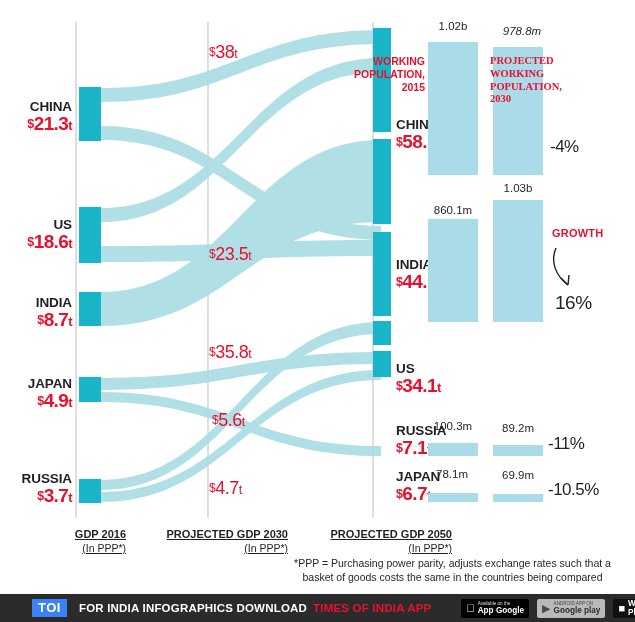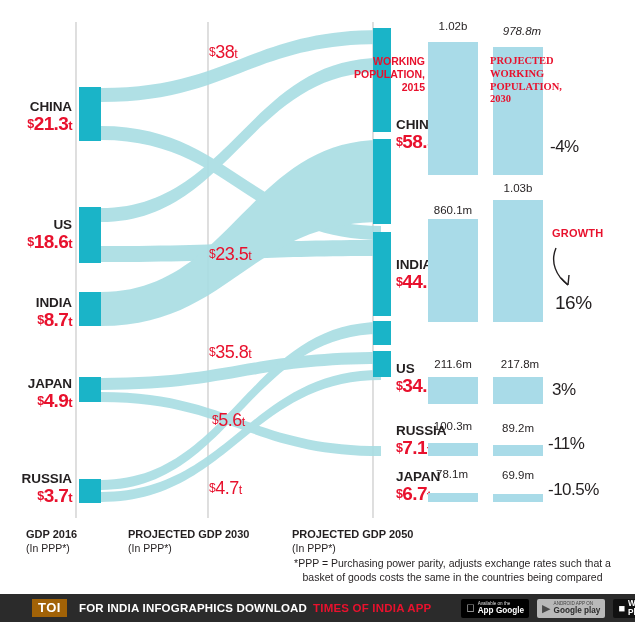--- a/index.html
+++ b/index.html
@@ -46,25 +46,26 @@
     font-weight: normal;
     color: #e8112d;
     letter-spacing: -0.5px;
     white-space: nowrap;
   }
   .flow-label .cur { font-size: 12px; vertical-align: 2px; }
   .flow-label .unit { font-size: 12.5px; }
 
   .axis-caption {
     position: absolute;
-    text-align: left;
+    text-align: right;
     font-size: 11px;
     color: #231f20;
     line-height: 1.25;
     white-space: nowrap;
+    text-decoration: underline;
   }
   .axis-caption .cap-main { font-weight: bold; display: block; font-size: 11px; }
   .axis-caption .cap-sub { display: block; font-size: 10.5px; font-weight: normal; }
 
   
   #bars-panel { position: absolute; left: 415px; top: 0; width: 220px; height: 545px; }
   .bar-group { position: absolute; }
   .bar-col { position: absolute; bottom: 0; background: #a9dbe8; }
   .bar-value {
     position: absolute;
@@ -116,21 +117,21 @@
 
   
   #banner {
     position: absolute; left: 0; bottom: 0;
     width: 635px; height: 28px;
     background: #2b2b2b;
     display: flex; align-items: center;
   }
   #toi-logo {
     margin-left: 32px;
-    background: #a16207;
+    background: #3b82f6;
     color: #ffffff;
     font-size: 13px;
     font-weight: bold;
     letter-spacing: 0.5px;
     padding: 2px 6px 3px 6px;
     line-height: 1;
   }
   .banner-txt {
     color: #ffffff; font-size: 11.5px; font-weight: bold;
     letter-spacing: 0.2px; margin-left: 12px; white-space: nowrap;
@@ -289,27 +290,20 @@
       <div class="bar-col" style="left:13px; bottom:0; width:50px; height:103px;"></div>
       <div class="bar-col" style="left:78px; bottom:0; width:50px; height:122px;"></div>
       <div class="growth-text" style="left:137px; top:45px;">GROWTH</div>
       <svg style="position:absolute; left:133px; top:58px;" width="54" height="52">
         <path d="M8,8 C2,22 8,36 20,45" stroke="#231f20" stroke-width="1.4" fill="none"></path>
         <path d="M20,45 L13,38 M20,45 L21,35" stroke="#231f20" stroke-width="1.4" fill="none"></path>
       </svg>
       <div class="growth-pct" style="left:140px; top:110px;">16%</div>
     </div>
 
-    <div class="bar-group" style="left:0; top:358px; width:220px; height:52px;">
-      <div class="bar-value" style="left:3px; top:0; width:70px;">211.6m</div>
-      <div class="bar-value" style="left:70px; top:0; width:70px;">217.8m</div>
-      <div class="bar-col" style="left:13px; bottom:6px; width:50px; height:27px;"></div>
-      <div class="bar-col" style="left:78px; bottom:6px; width:50px; height:27px;"></div>
-      <div class="pct" style="left:137px; top:22px;">3%</div>
-    </div>
 
     <div class="bar-group" style="left:0; top:420px; width:220px; height:42px;">
       <div class="bar-value" style="left:3px; top:0; width:70px;">100.3m</div>
       <div class="bar-value" style="left:70px; top:2px; width:66px;">89.2m</div>
       <div class="bar-col" style="left:13px; bottom:6px; width:50px; height:13px;"></div>
       <div class="bar-col" style="left:78px; bottom:6px; width:50px; height:11px;"></div>
       <div class="pct" style="left:133px; top:14px;">-11%</div>
     </div>
 
     <div class="bar-group" style="left:0; top:468px; width:220px; height:42px;">

